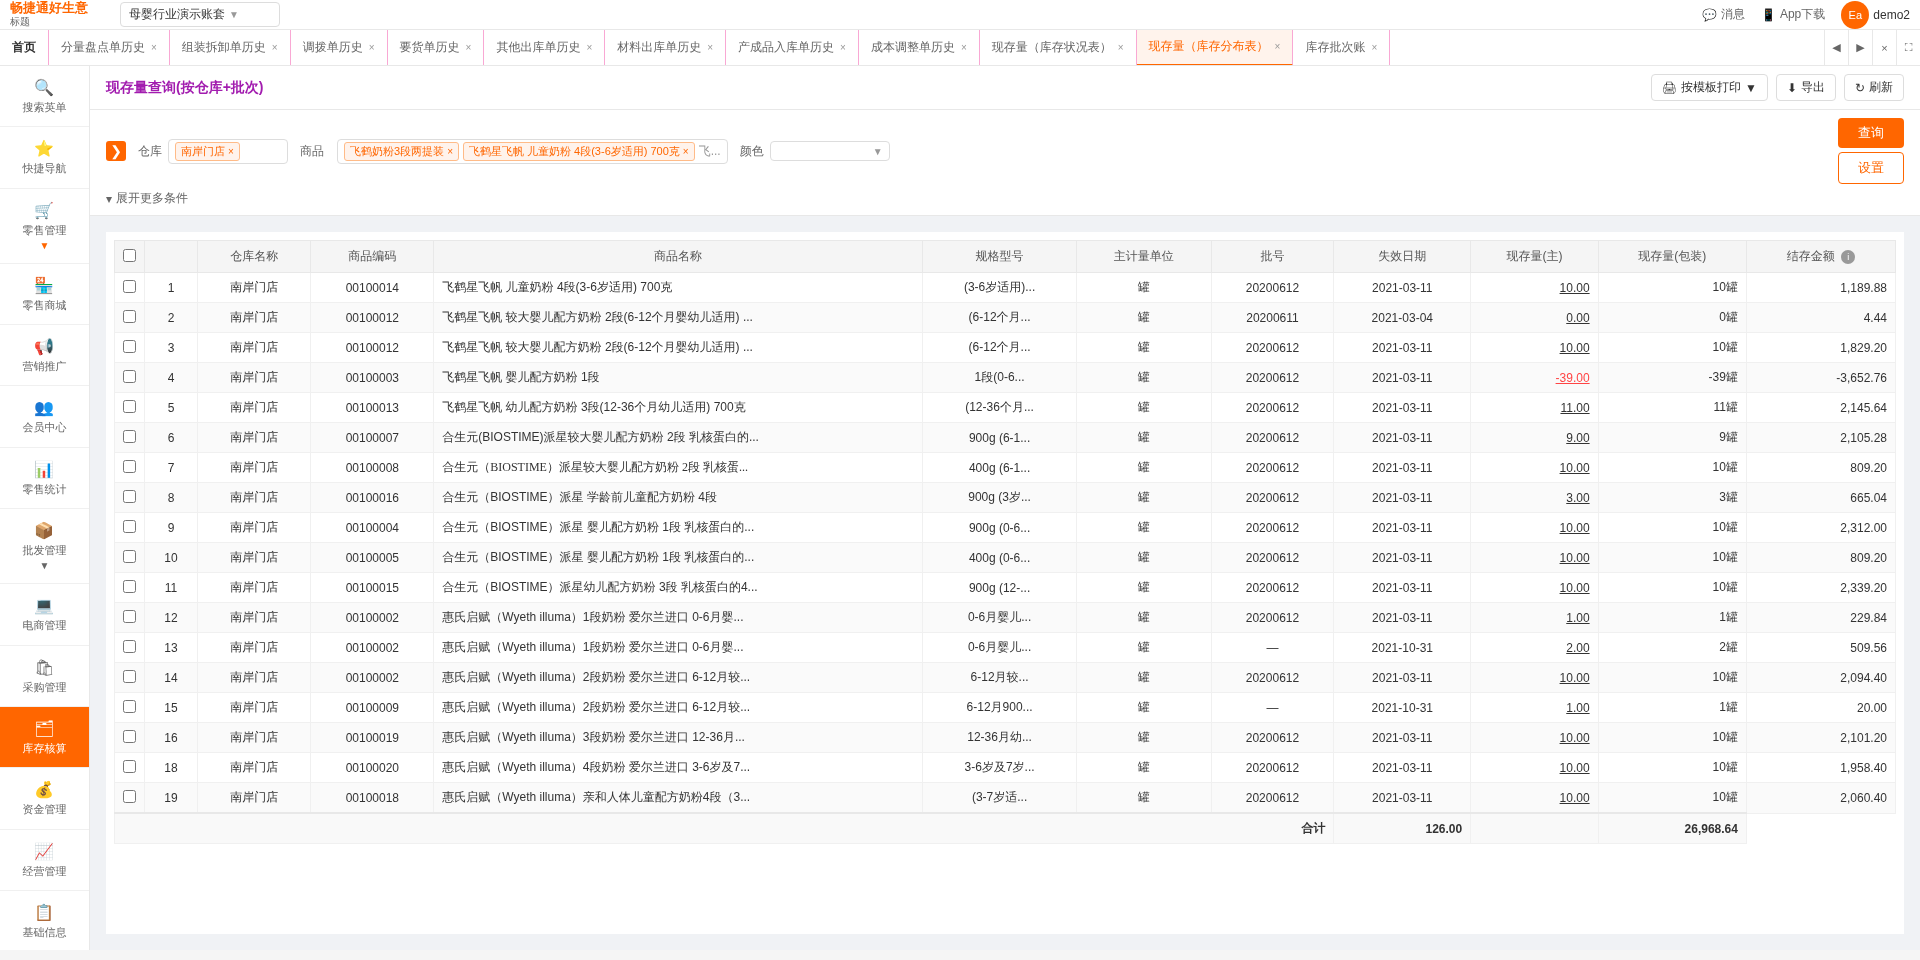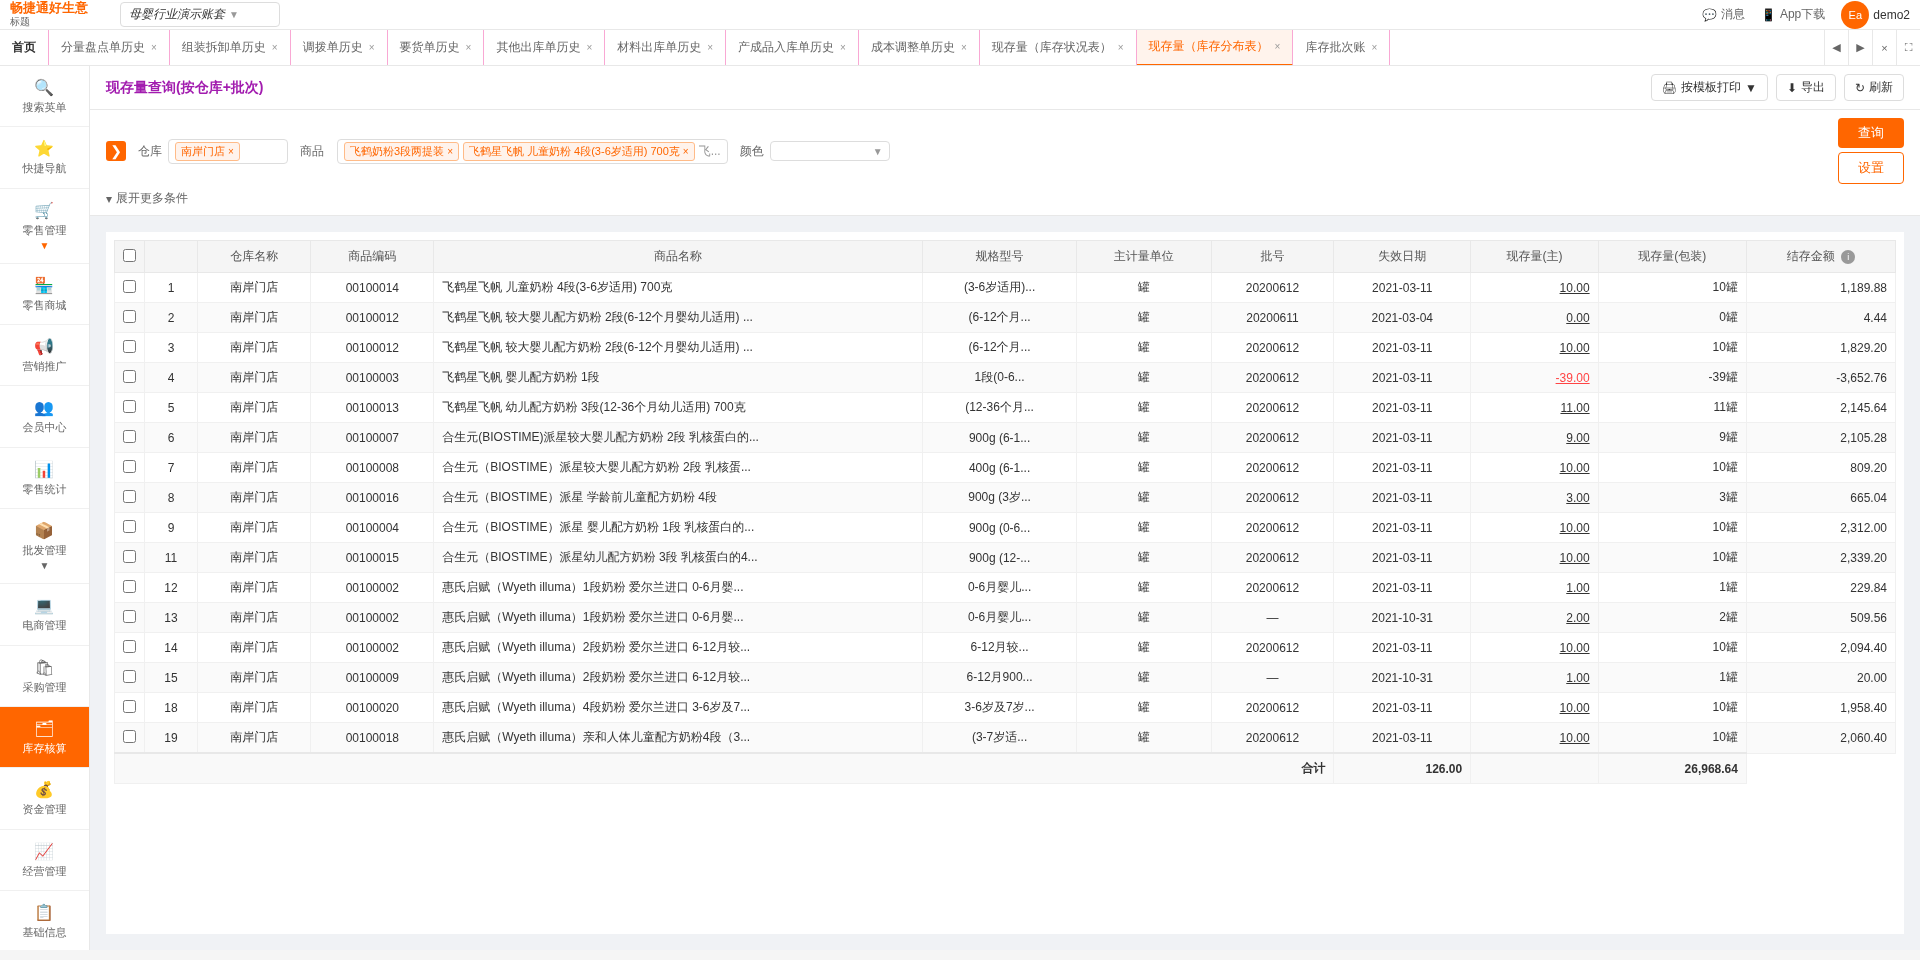--- a/index.html
+++ b/index.html
@@ -3,21 +3,21 @@
   <meta charset="utf-8">
   <style>
     * { box-sizing: border-box; margin: 0; padding: 0; }
     body { font-family: 'Microsoft YaHei', Arial, sans-serif; font-size: 12px; background: #f5f5f5; color: #333; overflow: hidden; }
 
     
     .top-bar { display: flex; align-items: center; background: #fff; height: 30px; border-bottom: 1px solid #e8e8e8; padding: 0 10px; gap: 10px; }
     .logo-area { display: flex; align-items: center; gap: 6px; min-width: 100px; }
     .logo-text { color: #ff6600; font-weight: bold; font-size: 13px; line-height: 1.2; }
     .logo-sub { color: #666; font-size: 10px; }
-    .store-selector { display: flex; align-items: center; gap: 4px; border: 1px solid #ddd; border-radius: 4px; padding: 3px 8px; cursor: pointer; font-size: 12px; color: #333; min-width: 160px; font-style: italic; }
+    .store-selector { display: flex; align-items: center; gap: 4px; border: 1px solid #ddd; border-radius: 4px; padding: 3px 8px; cursor: pointer; font-size: 12px; color: #333; min-width: 160px; }
     .store-selector .arrow { color: #999; font-size: 10px; }
     .top-actions { margin-left: auto; display: flex; align-items: center; gap: 16px; }
     .top-action-item { display: flex; align-items: center; gap: 4px; color: #666; cursor: pointer; font-size: 12px; }
     .avatar { width: 28px; height: 28px; border-radius: 50%; background: #ff6600; display: flex; align-items: center; justify-content: center; color: #fff; font-size: 11px; }
     .username { font-size: 12px; color: #333; }
 
     
     .tab-bar { display: flex; align-items: center; background: #fff; border-bottom: 1px solid #e8e8e8; height: 36px; overflow: hidden; }
     .tab-item { display: flex; align-items: center; gap: 4px; padding: 0 12px; height: 36px; border-right: 1px solid #f9a8d4; cursor: pointer; font-size: 12px; color: #666; white-space: nowrap; flex-shrink: 0; }
     .tab-item.home { background: #fff; color: #333; font-weight: bold; }
@@ -426,21 +426,21 @@
       <td>2021-03-11</td>
       <td class="text-right "><span class="underline-link ">9.00</span></td>
       <td class="text-right ">9罐</td>
       <td class="text-right ">2,105.28</td>
     </tr>
             <tr>
       <td><input type="checkbox" style=""></td>
       <td>7</td>
       <td>南岸门店</td>
       <td>00100008</td>
-      <td class="text-left" style="max-width:280px;overflow:hidden;text-overflow:ellipsis;">合生元（BIOSTIME）派星较大婴儿配方奶粉 2段 乳核蛋...</td>
+      <td class="text-left" style="max-width:280px;overflow:hidden;text-overflow:ellipsis;font-family:Liberation Serif, serif;">合生元（BIOSTIME）派星较大婴儿配方奶粉 2段 乳核蛋...</td>
       <td>400g (6-1...</td>
       <td>罐</td>
       <td>20200612</td>
       <td>2021-03-11</td>
       <td class="text-right "><span class="underline-link ">10.00</span></td>
       <td class="text-right ">10罐</td>
       <td class="text-right ">809.20</td>
     </tr>
             <tr>
       <td><input type="checkbox" style=""></td>
@@ -462,20 +462,34 @@
       <td>南岸门店</td>
       <td>00100004</td>
       <td class="text-left" style="max-width:280px;overflow:hidden;text-overflow:ellipsis;">合生元（BIOSTIME）派星 婴儿配方奶粉 1段 乳核蛋白的...</td>
       <td>900g (0-6...</td>
       <td>罐</td>
       <td>20200612</td>
       <td>2021-03-11</td>
       <td class="text-right "><span class="underline-link ">10.00</span></td>
       <td class="text-right ">10罐</td>
       <td class="text-right ">2,312.00</td>
+    </tr>
+            <tr>
+      <td><input type="checkbox" style=""></td>
+      <td>10</td>
+      <td>南岸门店</td>
+      <td>00100005</td>
+      <td class="text-left" style="max-width:280px;overflow:hidden;text-overflow:ellipsis;">合生元（BIOSTIME）派星 婴儿配方奶粉 1段 乳核蛋白的...</td>
+      <td>400g (0-6...</td>
+      <td>罐</td>
+      <td>20200612</td>
+      <td>2021-03-11</td>
+      <td class="text-right "><span class="underline-link ">10.00</span></td>
+      <td class="text-right ">10罐</td>
+      <td class="text-right ">809.20</td>
     </tr>
             <tr>
       <td><input type="checkbox" style=""></td>
       <td>11</td>
       <td>南岸门店</td>
       <td>00100015</td>
       <td class="text-left" style="max-width:280px;overflow:hidden;text-overflow:ellipsis;">合生元（BIOSTIME）派星幼儿配方奶粉 3段 乳核蛋白的4...</td>
       <td>900g (12-...</td>
       <td>罐</td>
       <td>20200612</td>
@@ -532,20 +546,34 @@
       <td>南岸门店</td>
       <td>00100009</td>
       <td class="text-left" style="max-width:280px;overflow:hidden;text-overflow:ellipsis;">惠氏启赋（Wyeth illuma）2段奶粉 爱尔兰进口 6-12月较...</td>
       <td>6-12月900...</td>
       <td>罐</td>
       <td>—</td>
       <td>2021-10-31</td>
       <td class="text-right "><span class="underline-link ">1.00</span></td>
       <td class="text-right ">1罐</td>
       <td class="text-right ">20.00</td>
+    </tr>
+            <tr>
+      <td><input type="checkbox" style=""></td>
+      <td>16</td>
+      <td>南岸门店</td>
+      <td>00100019</td>
+      <td class="text-left" style="max-width:280px;overflow:hidden;text-overflow:ellipsis;">惠氏启赋（Wyeth illuma）3段奶粉 爱尔兰进口 12-36月...</td>
+      <td>12-36月幼...</td>
+      <td>罐</td>
+      <td>20200612</td>
+      <td>2021-03-11</td>
+      <td class="text-right "><span class="underline-link ">10.00</span></td>
+      <td class="text-right ">10罐</td>
+      <td class="text-right ">2,101.20</td>
     </tr>
             <tr>
       <td><input type="checkbox" style=""></td>
       <td>18</td>
       <td>南岸门店</td>
       <td>00100020</td>
       <td class="text-left" style="max-width:280px;overflow:hidden;text-overflow:ellipsis;">惠氏启赋（Wyeth illuma）4段奶粉 爱尔兰进口 3-6岁及7...</td>
       <td>3-6岁及7岁...</td>
       <td>罐</td>
       <td>20200612</td>

